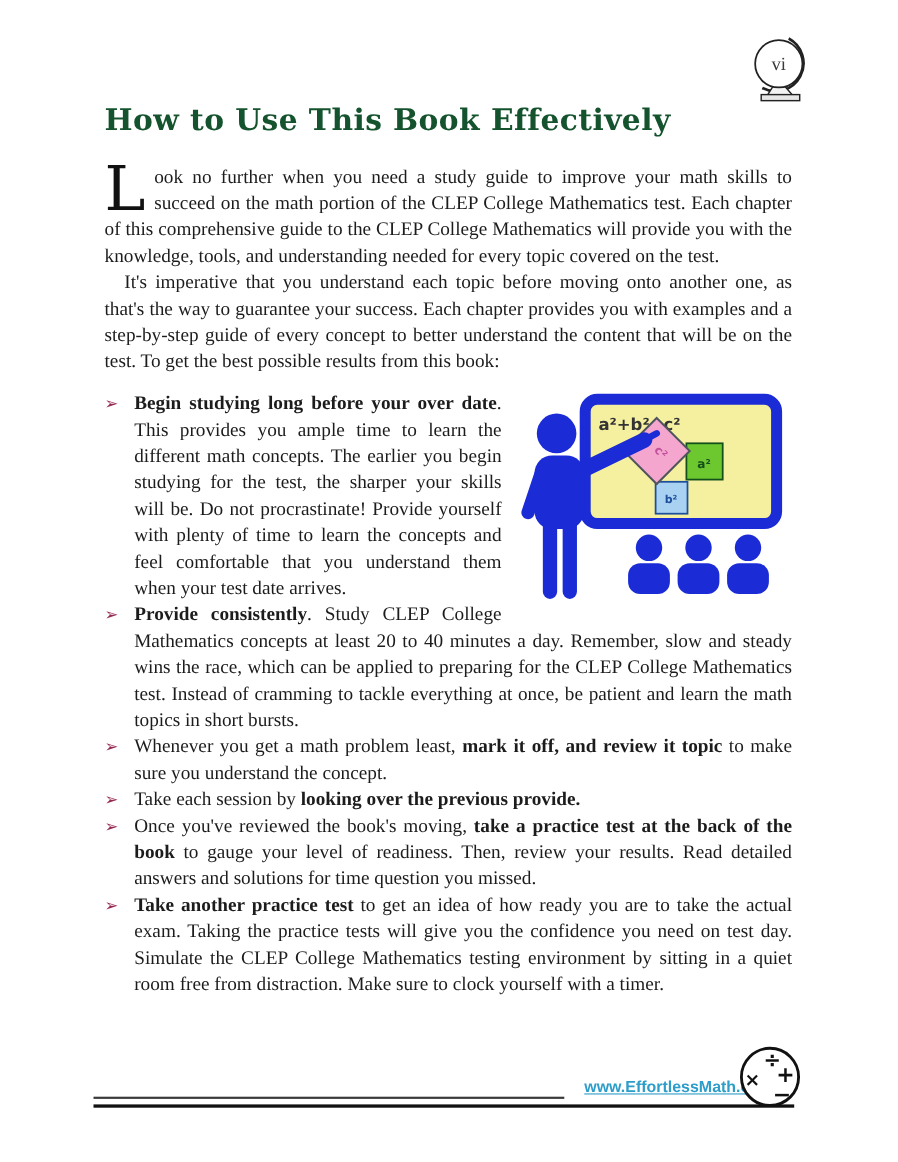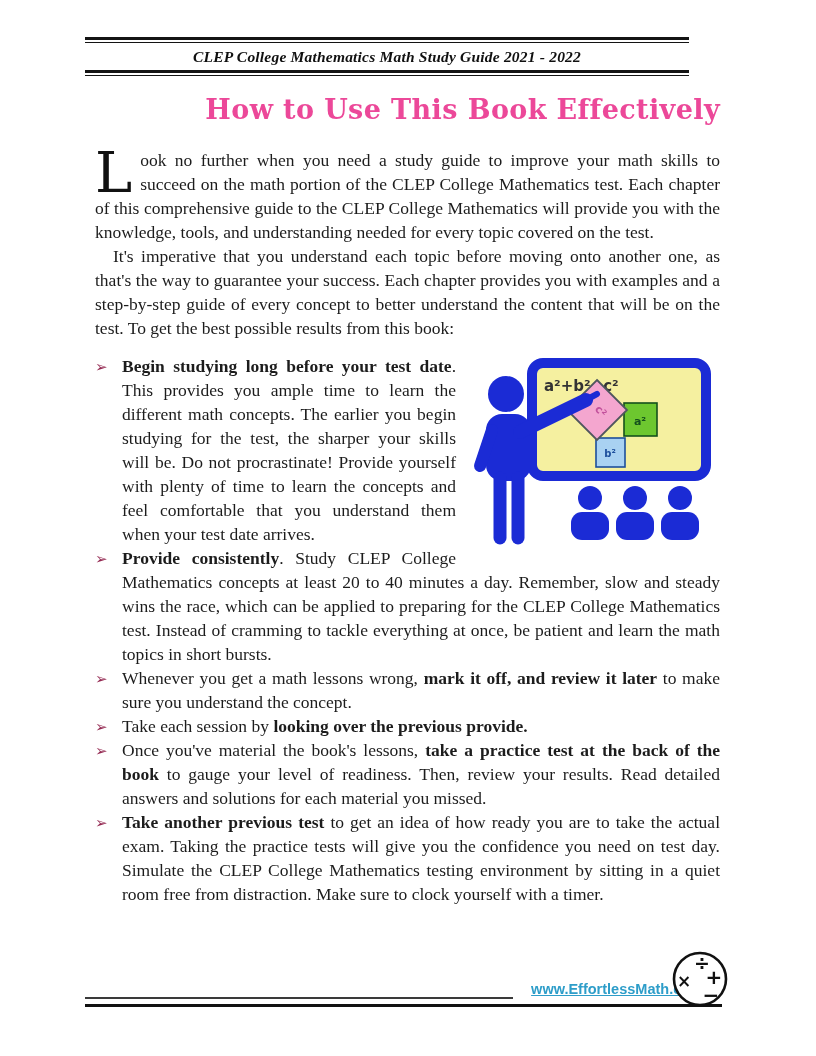--- a/index.html
+++ b/index.html
@@ -14,22 +14,22 @@
   .rule-thin  { height:1px; background:#141414; margin-top:2px; }
   .running-title {
     font-style:italic; font-weight:bold; font-size:15.5px; text-align:center;
     color:#101010; padding:5px 0 4px 0; letter-spacing:0.2px;
   }
   .globe { position:absolute; left:682px; top:31px; }
 
   
   .main { position:absolute; left:95px; top:94px; width:625px; }
   .page-title {
-    margin:0 0 23px 0; text-align:right; font-family:"DejaVu Serif", serif;
-    font-weight:bold; font-size:27px; color:#ec4899; letter-spacing:0.4px;
+    margin:0 0 23px 0; text-align:left; font-family:"DejaVu Serif", serif;
+    font-weight:bold; font-size:27px; color:#14532d; letter-spacing:0.4px;
   }
   .bodytext { font-size:17.5px; line-height:24px; text-align:justify; }
   .intro p { margin:0; }
   .dropcap {
     float:left; font-family:"DejaVu Serif", serif; font-size:56px;
     line-height:44px; padding:3px 8px 0 0; color:#111;
   }
   .p2 { text-indent:18px; }
 
   
@@ -52,28 +52,30 @@
     color:#2D9DC9; text-decoration:underline; cursor:pointer;
   }
   .footer-logo { position:absolute; left:669px; top:949px; }
   svg text { user-select:none; }
 </style>
 </head>
 <body>
 
 <div class="page">
 
-  <div class="running-header">
-    <div class="rule-thick"></div>
-    <div class="rule-thin"></div>
-    <div class="running-title">CLEP College Mathematics Math Study Guide 2021 - 2022</div>
-    <div class="rule-thick"></div>
-    <div class="rule-thin"></div>
+
+  <div class="globe">
+    <svg width="58" height="64" viewBox="0 0 58 64">
+      <path d="M 35 4 A 24.5 24.5 0 1 1 11 49" fill="none" stroke="#222" stroke-width="2.4"></path>
+      <polygon points="21,47 16,55 38,55 31,47" fill="#f2f2f2" stroke="#222" stroke-width="1.3"></polygon>
+      <rect x="10" y="55" width="35" height="5.5" fill="#e6e6e6" stroke="#222" stroke-width="1.3"></rect>
+      <circle cx="26" cy="27" r="21.5" fill="#ffffff" stroke="#222" stroke-width="1.6"></circle>
+      <text x="26" y="33" text-anchor="middle" font-family="Liberation Serif, serif" font-size="17" fill="#3a3a3a">vi</text>
+    </svg>
   </div>
-
 
   <div class="main">
     <h1 class="page-title">How to Use This Book Effectively</h1>
 
     <div class="intro bodytext">
       <p><span class="dropcap">L</span><span>ook no further when you need a study guide to improve your math skills to succeed on the math portion of the CLEP College Mathematics test. Each chapter of this comprehensive guide to the CLEP College Mathematics will provide you with the knowledge, tools, and understanding needed for every topic covered on the test.</span></p>
       <p class="p2">It's imperative that you understand each topic before moving onto another one, as that's the way to guarantee your success. Each chapter provides you with examples and a step-by-step guide of every concept to better understand the content that will be on the test. To get the best possible results from this book:</p>
     </div>
 
     <div class="tips-wrap bodytext">
@@ -108,41 +110,41 @@
               <rect x="146" y="156" width="38" height="28" rx="11"></rect>
             <circle cx="210" cy="142" r="12"></circle>
               <rect x="191" y="156" width="38" height="28" rx="11"></rect>
           </g>
         </svg>
       </div>
 
       <ul class="tips">
         <li class="tip">
           <span class="marker">➢</span>
-          <b>Begin studying long before your test date</b><span>. This provides you ample time to learn the different math concepts. The earlier you begin studying for the test, the sharper your skills will be. Do not procrastinate! Provide yourself with plenty of time to learn the concepts and feel comfortable that you understand them when your test date arrives.</span>
+          <b>Begin studying long before your over date</b><span>. This provides you ample time to learn the different math concepts. The earlier you begin studying for the test, the sharper your skills will be. Do not procrastinate! Provide yourself with plenty of time to learn the concepts and feel comfortable that you understand them when your test date arrives.</span>
         </li>
         <li class="tip">
           <span class="marker">➢</span>
           <b>Provide consistently</b><span>. Study CLEP College Mathematics concepts at least 20 to 40 minutes a day. Remember, slow and steady wins the race, which can be applied to preparing for the CLEP College Mathematics test. Instead of cramming to tackle everything at once, be patient and learn the math topics in short bursts.</span>
         </li>
         <li class="tip">
           <span class="marker">➢</span>
-          <span>Whenever you get a math lessons wrong, </span><b>mark it off, and review it later</b><span> to make sure you understand the concept.</span>
+          <span>Whenever you get a math problem least, </span><b>mark it off, and review it topic</b><span> to make sure you understand the concept.</span>
         </li>
         <li class="tip">
           <span class="marker">➢</span>
           <span>Take each session by </span><b>looking over the previous provide.</b>
         </li>
         <li class="tip">
           <span class="marker">➢</span>
-          <span>Once you've material the book's lessons, </span><b>take a practice test at the back of the book</b><span> to gauge your level of readiness. Then, review your results. Read detailed answers and solutions for each material you missed.</span>
+          <span>Once you've reviewed the book's moving, </span><b>take a practice test at the back of the book</b><span> to gauge your level of readiness. Then, review your results. Read detailed answers and solutions for time question you missed.</span>
         </li>
         <li class="tip">
           <span class="marker">➢</span>
-          <b>Take another previous test</b><span> to get an idea of how ready you are to take the actual exam. Taking the practice tests will give you the confidence you need on test day. Simulate the CLEP College Mathematics testing environment by sitting in a quiet room free from distraction. Make sure to clock yourself with a timer.</span>
+          <b>Take another practice test</b><span> to get an idea of how ready you are to take the actual exam. Taking the practice tests will give you the confidence you need on test day. Simulate the CLEP College Mathematics testing environment by sitting in a quiet room free from distraction. Make sure to clock yourself with a timer.</span>
         </li>
       </ul>
     </div>
   </div>
 
   <div class="footer-thin"></div>
   <div class="footer-thick"></div>
   <a class="footer-link">www.EffortlessMath.com</a>
   <div class="footer-logo">
     <svg width="62" height="62" viewBox="0 0 62 62">

